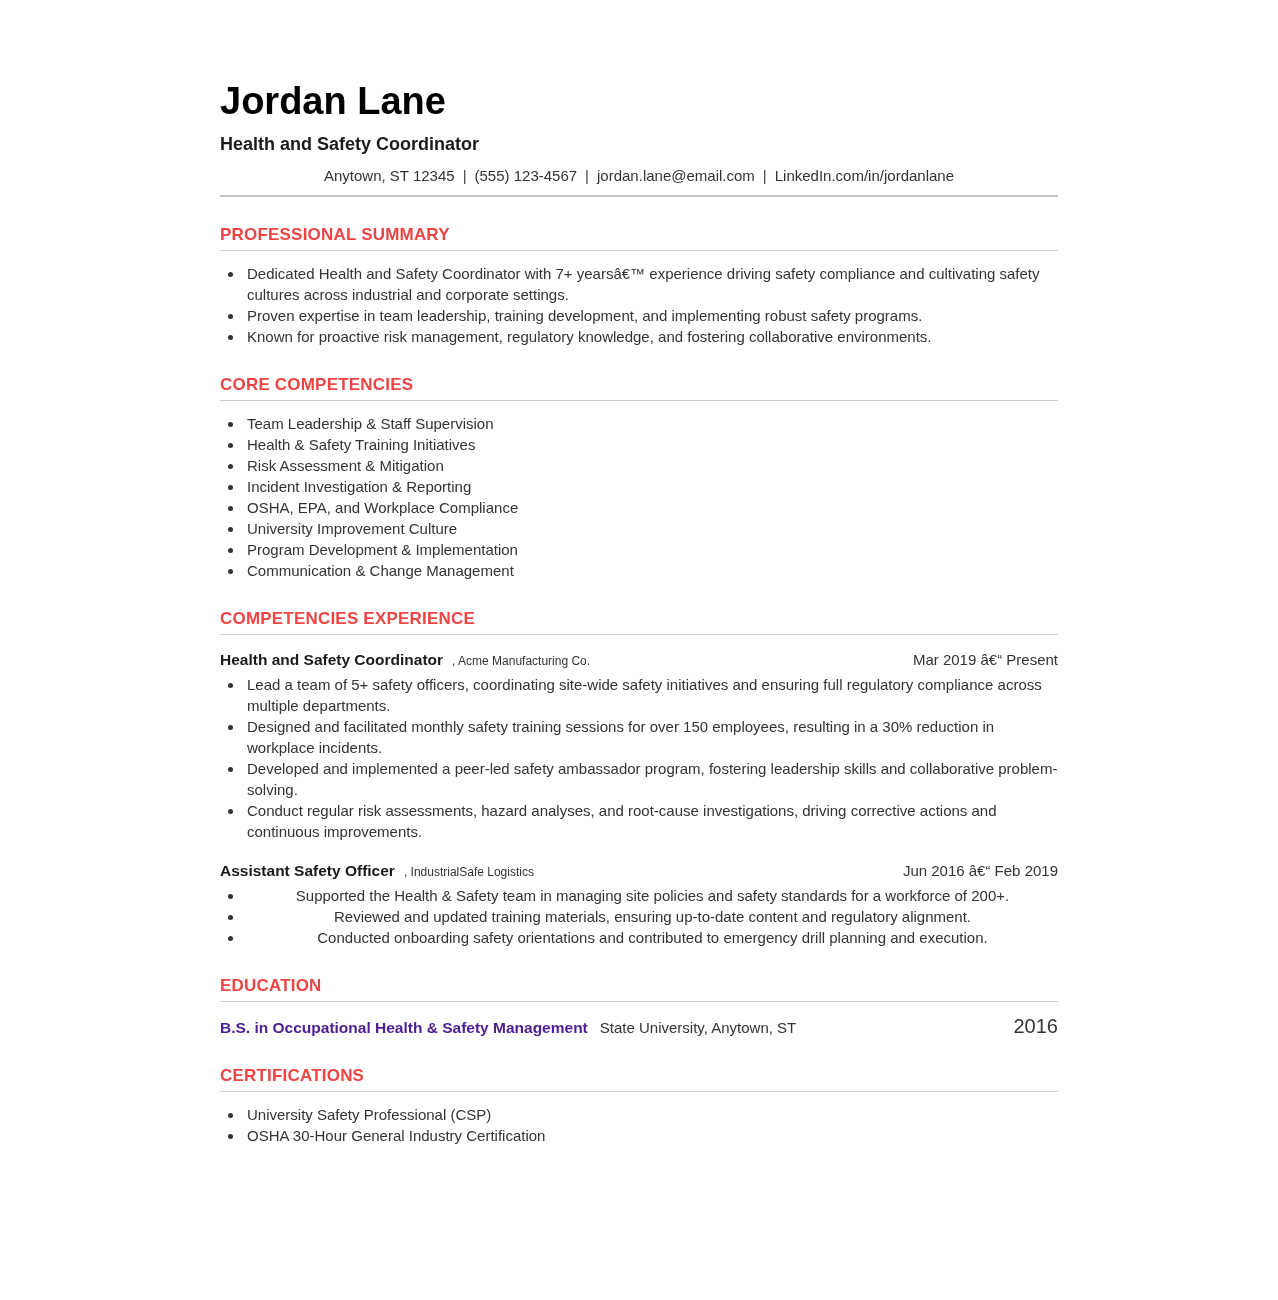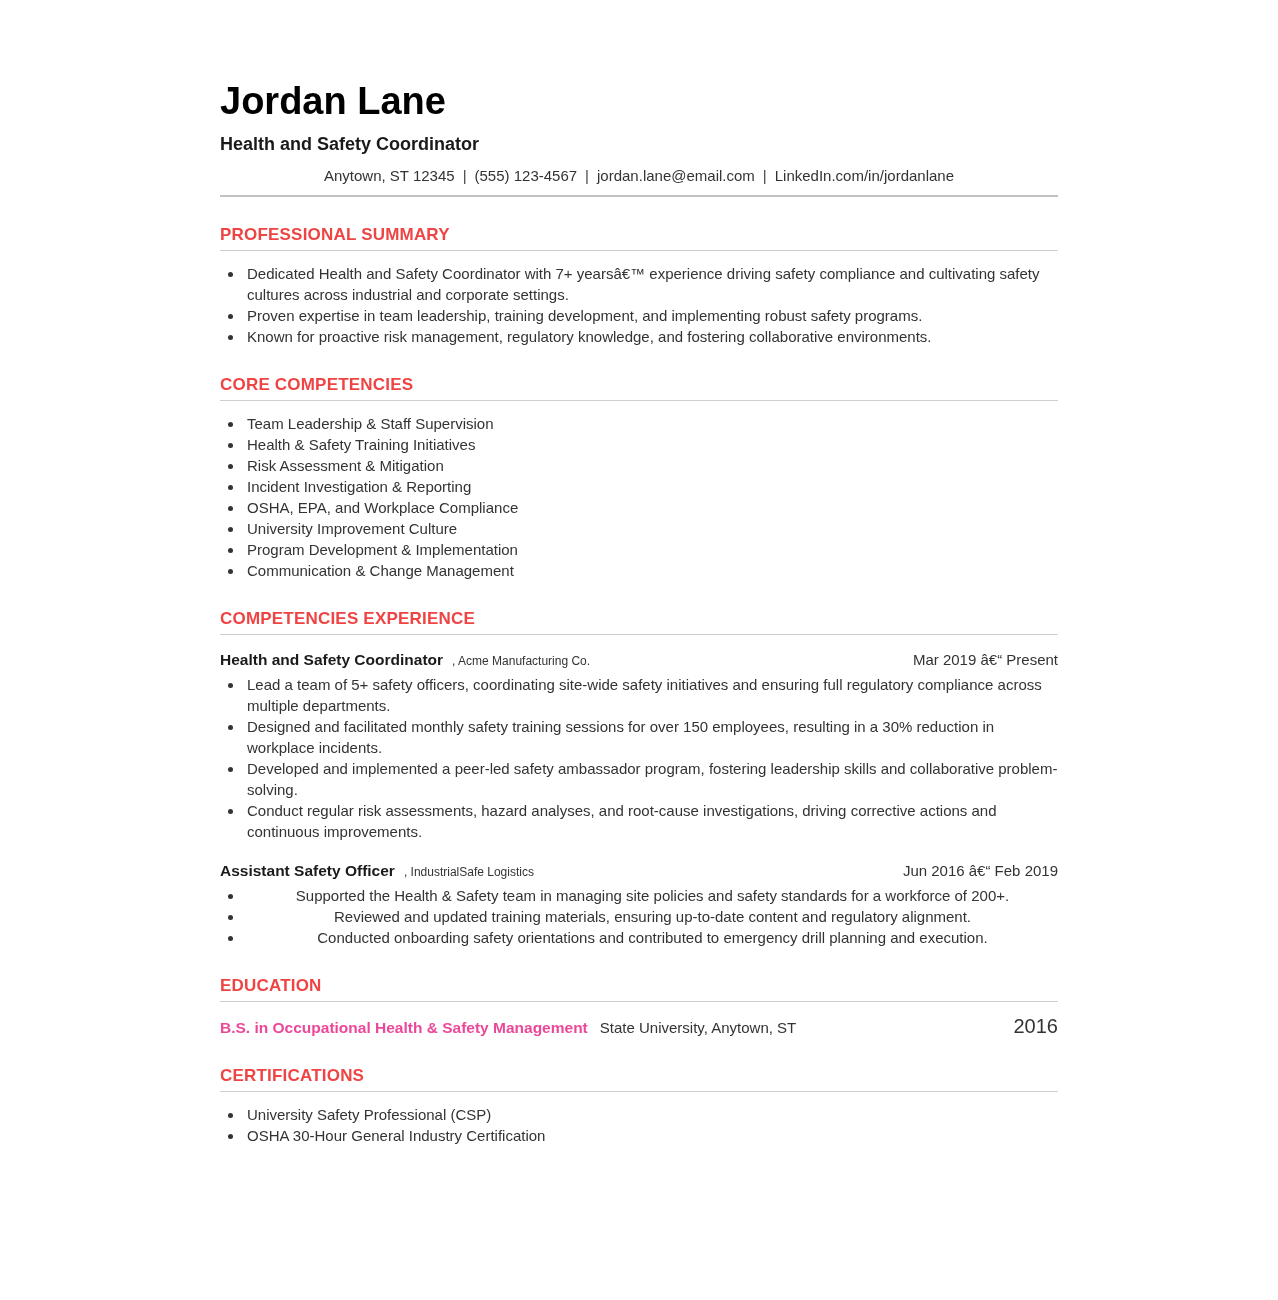--- a/index.html
+++ b/index.html
@@ -27,21 +27,21 @@
 
   .job { margin-top: 14px; }
   .job + .job { margin-top: 18px; text-align: center; }
   .job-head { display: flex; justify-content: space-between; align-items: baseline; line-height: 21px; }
   .job-title { font-weight: 700; font-size: 15.5px; color: #1a1a1a; }
   .job-company { font-size: 12px; margin-left: 9px; }
   .job-dates { font-size: 15px; white-space: nowrap; }
   .job ul.bullets { margin-top: 2px; }
 
   .edu-row { display: flex; justify-content: space-between; align-items: baseline; margin-top: 14px; line-height: 21px; }
-  .edu-degree { font-weight: 700; font-size: 15.5px; color: #ec4899; margin-top: 20px; }
+  .edu-degree { font-weight: 700; font-size: 15.5px; color: #4c1d95; margin-top: 20px; }
   .edu-school { font-size: 15px; margin-left: 12px; margin-top: 35px; }
   .edu-year { font-size: 20px; white-space: nowrap; }
 </style>
 </head>
 <body>
 
 <div class="page">
 
   <header>
     <h1 class="person-name">Jordan Lane</h1>

